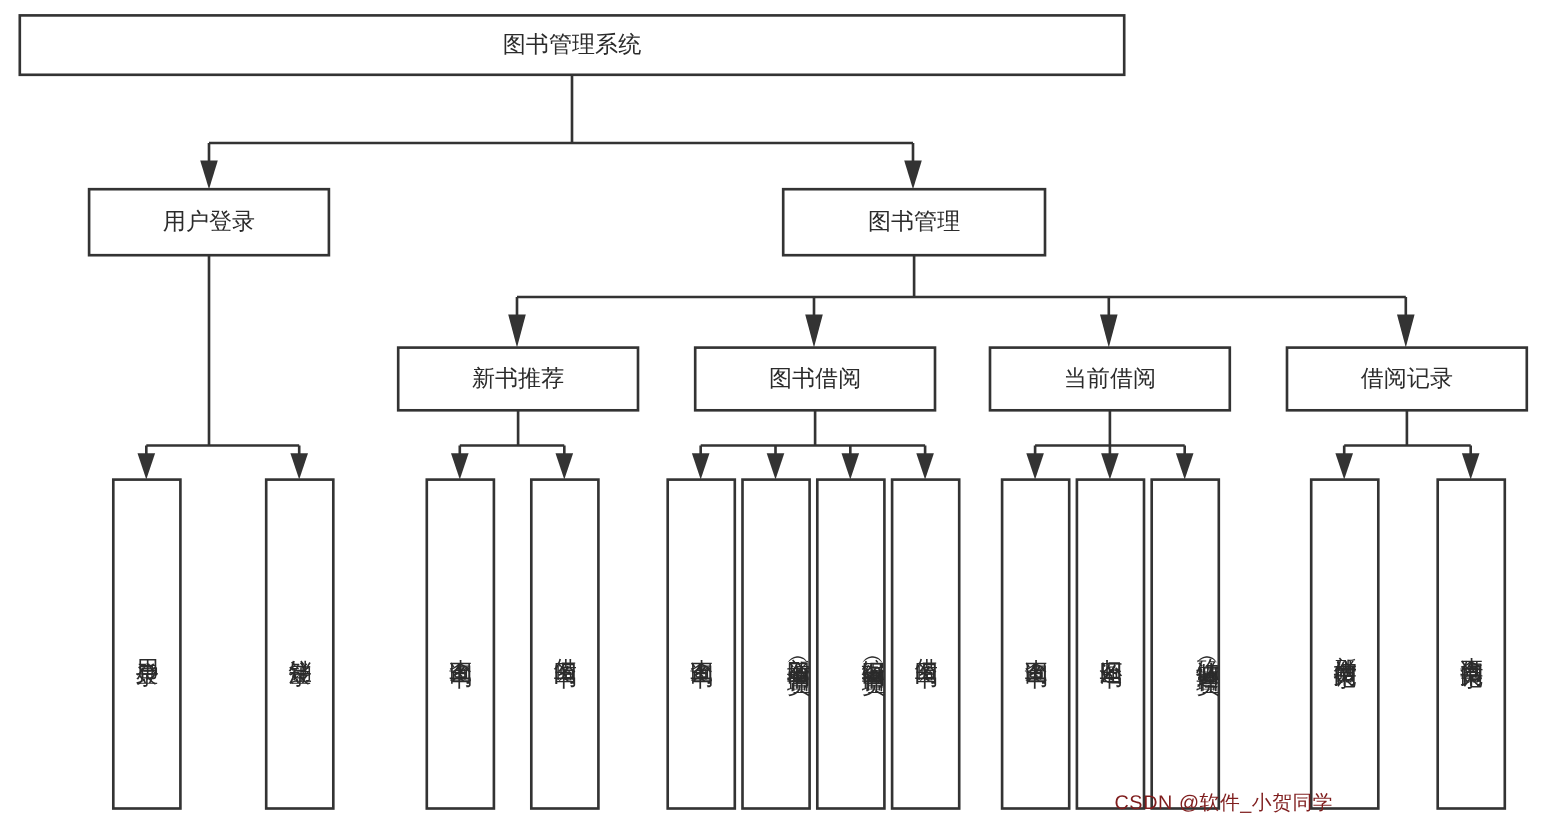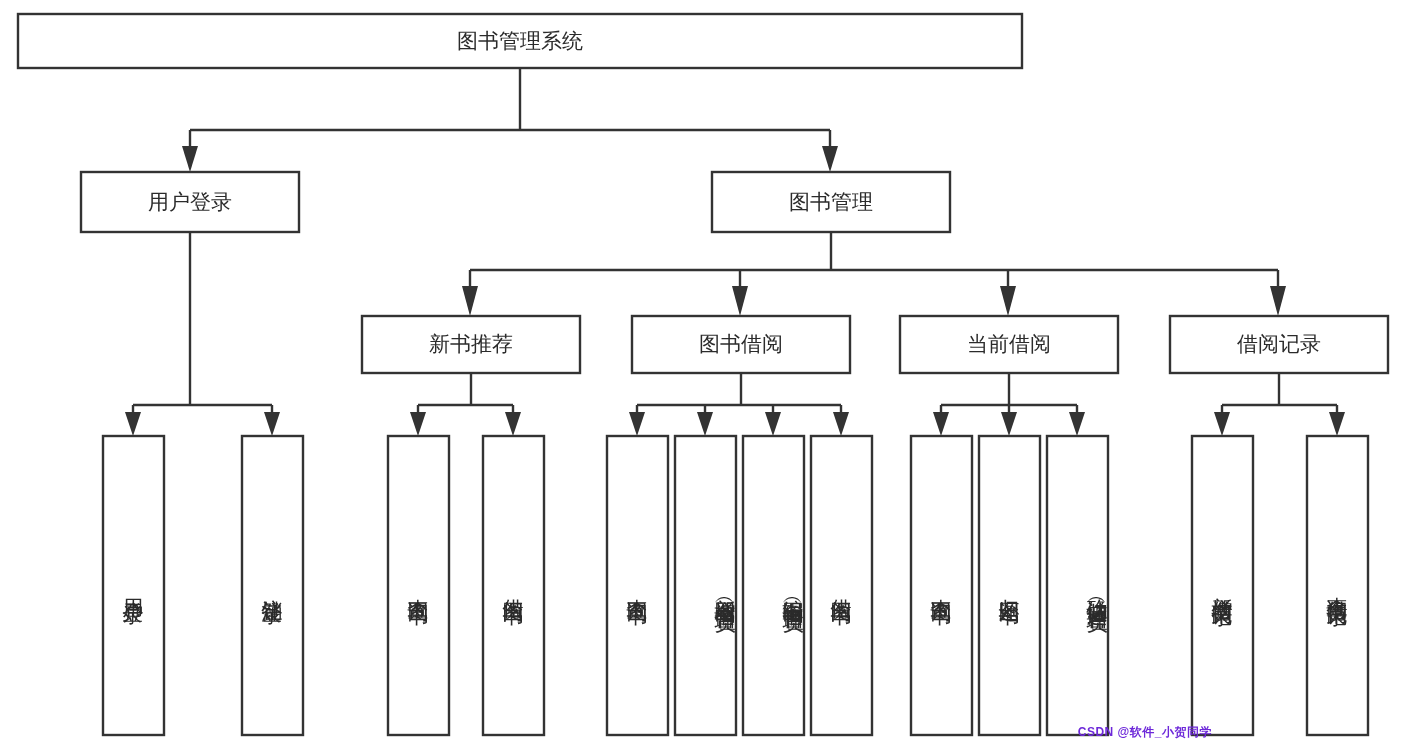--- a/index.html
+++ b/index.html
@@ -63,25 +63,24 @@
     color: #2b2b2b;
     line-height: 1;
     white-space: nowrap;
     pointer-events: none;
   }
   .watermark {
     position: absolute;
     right: 10px;
     bottom: 6px;
     font-family: "Liberation Sans", "DejaVu Sans", sans-serif;
-    font-size: 12px;
-    color: #6d28d9;
+    font-size: 18px;
+    color: #7f1d1d;
     letter-spacing: 0.5px;
     white-space: nowrap;
-    font-weight: bold;
   }
 </style>
 </head>
 <body>
 
 <div id="diagram-root">
 
   <svg id="tree-svg" viewBox="0 0 1405 747">
 
     <g>

